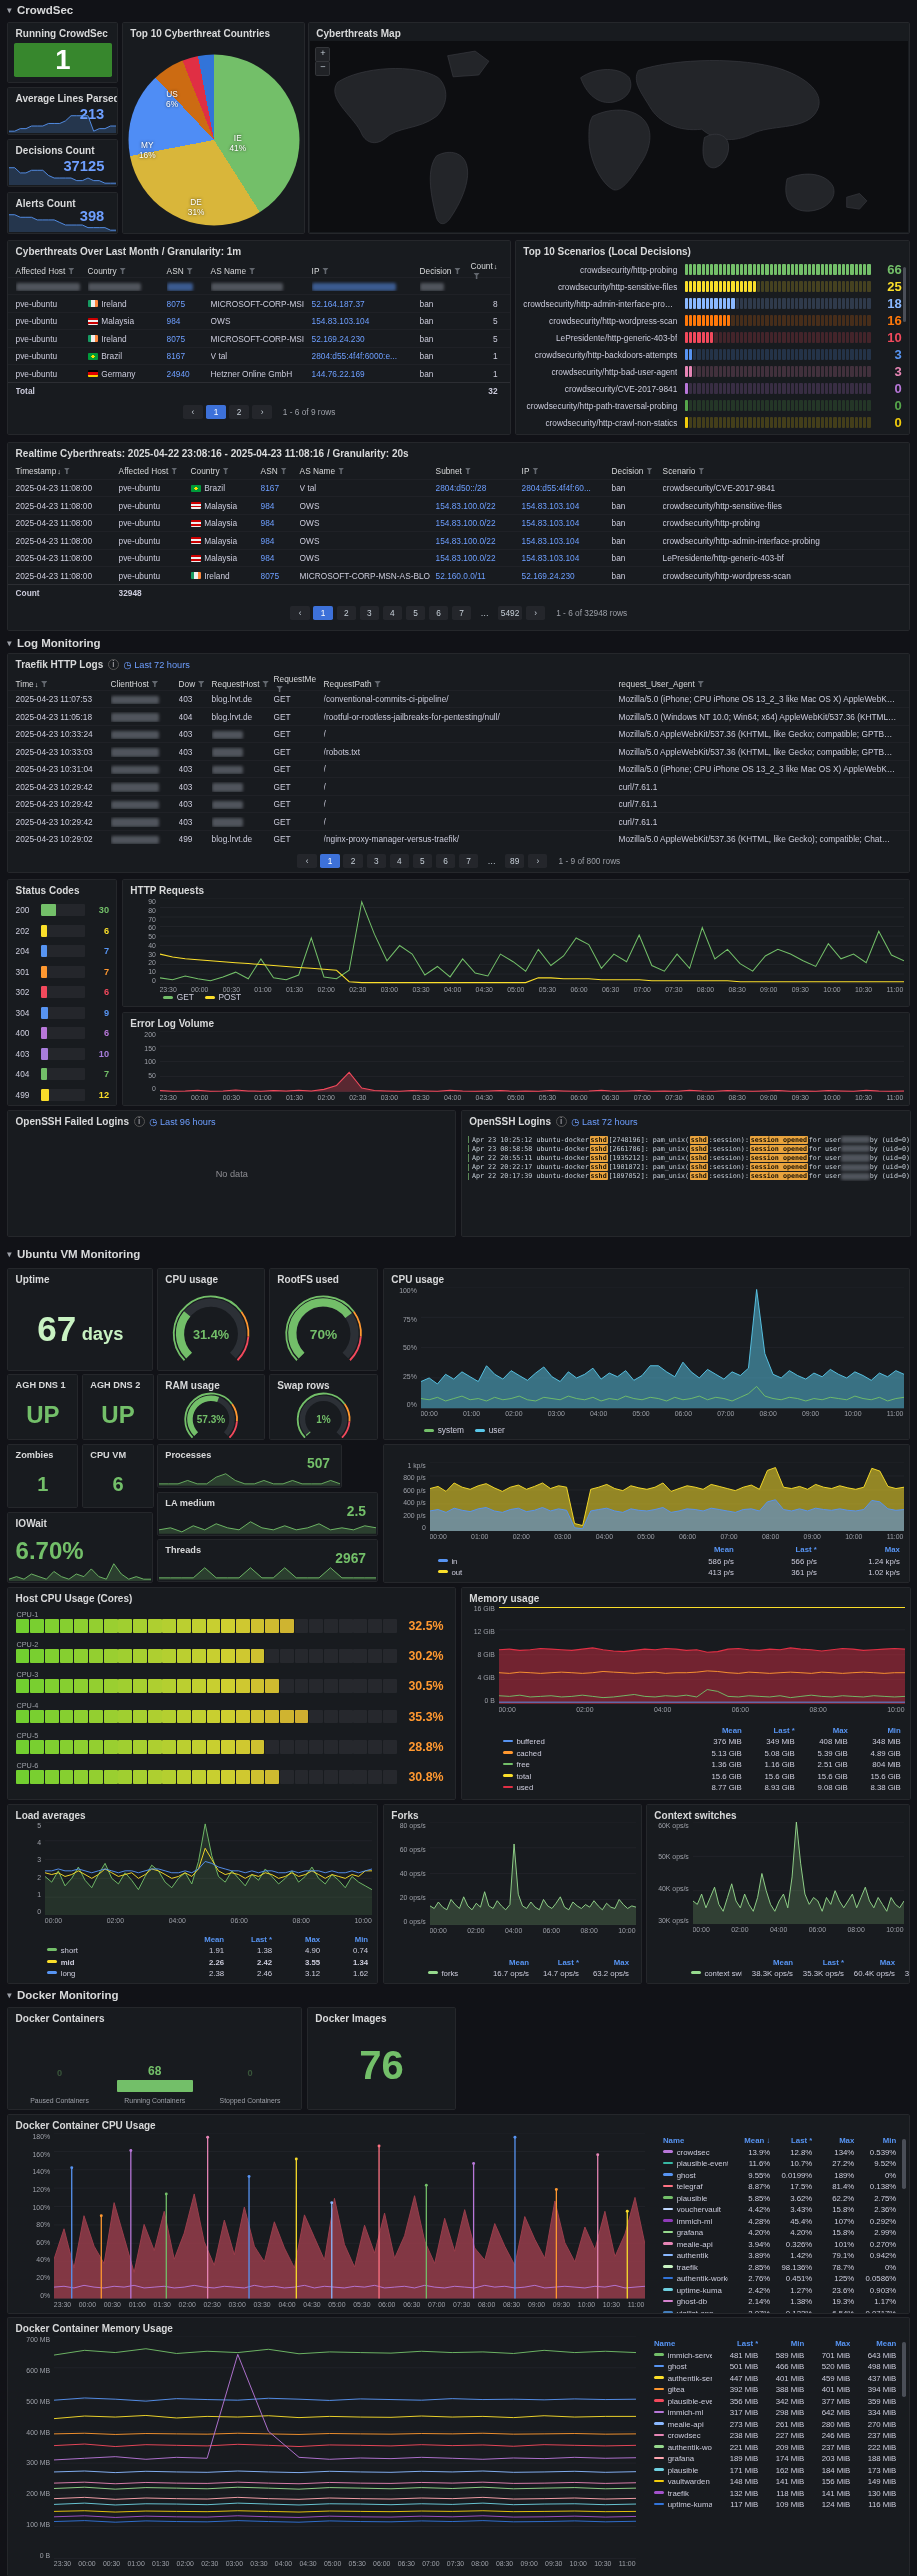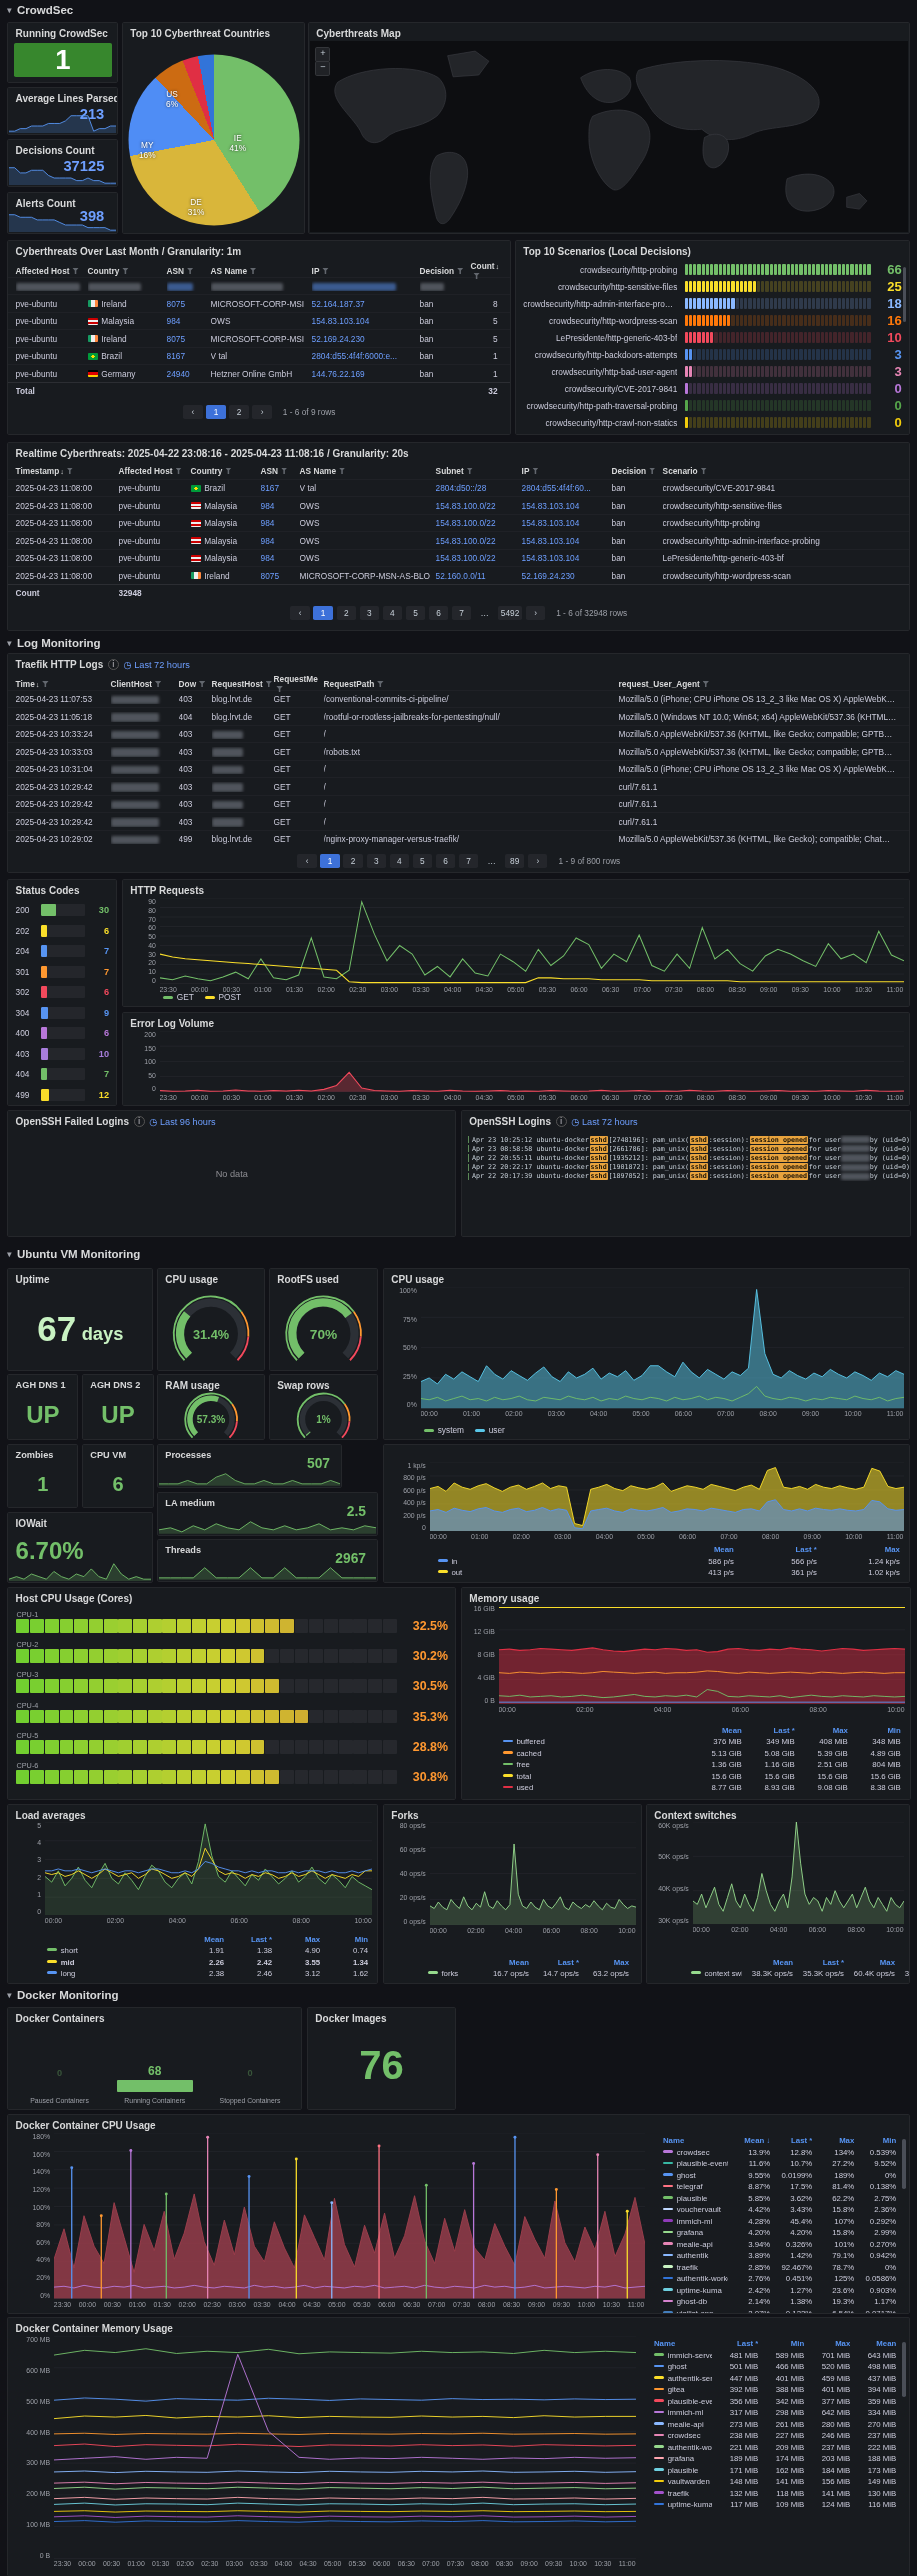--- a/index.html
+++ b/index.html
@@ -7,21 +7,21 @@
 .panel{position:absolute;background:#181b1f;border:0.9px solid #25272b;border-radius:1.8px;box-sizing:border-box;overflow:hidden}
 .ptitle{font-size:10px;font-weight:600;color:#d8d9da;padding:4.6px 7.3px;white-space:nowrap;overflow:hidden;display:flex;align-items:center;gap:4.6px}
 .sechdr{position:absolute;display:flex;align-items:center;gap:5.5px;font-size:11.5px;font-weight:700;color:#d8d9da;cursor:pointer}
 .chev{color:#9da0a8;font-size:8.3px}
 .bluetag{color:#6e9fff;font-weight:400;font-size:9.2px}
 .infoi{color:#8e8e93;font-size:8.3px;border:0.9px solid #555;border-radius:50%;width:9.2px;height:9.2px;line-height:9.2px;text-align:center;display:inline-block}
 .statval{color:#6e9fff;font-weight:700;text-align:center}
 .greenbig{color:#73bf69;font-weight:700;text-align:center}
 .spark{position:absolute;left:0.9px;right:0.9px;bottom:0.9px;height:20px}
 .tblhead,.trow{display:grid;align-items:center;padding:0 7.3px;font-size:8.3px}
-.tblhead{font-weight:700;color:#d8d9da;height:15.6px}
+.tblhead{font-weight:400;color:#d8d9da;height:15.6px}
 .trow{color:#ccccdc;border-top:0.9px solid #1f2126;height:16.5px;white-space:nowrap}
 .trow>div{overflow:hidden;text-overflow:ellipsis;padding-right:5.5px}
 .lnk{color:#6e9fff}
 .num{text-align:right}
 .funnel{display:inline-block;width:6.4px;height:6.4px;background:#767b82;clip-path:polygon(0 0,100% 0,62% 42%,62% 100%,38% 100%,38% 42%);margin-left:2.8px;opacity:.8;cursor:pointer}
 .sort{color:#d8d9da;font-size:7.3px;margin-left:0.9px}
 .redact{display:inline-block;height:8.3px;border-radius:1.8px;background:#50545c;filter:blur(1.4px);vertical-align:middle}
 .flag{display:inline-block;width:10px;height:7.3px;border-radius:0.9px;margin-right:3.7px;vertical-align:-0.9px;background:#555}
 .flag[data-cc="ie"]{background:linear-gradient(90deg,#169b62 33%,#eee 33% 66%,#ff883e 66%)}
 .flag[data-cc="my"]{background:repeating-linear-gradient(#cc0001 0 1.8px,#eee 1.8px 3.7px)}
@@ -50,21 +50,21 @@
 .scn-label{width:154px;text-align:right;font-size:8.3px;color:#ccccdc;white-space:nowrap;overflow:hidden;text-overflow:ellipsis}
 .scn-val{width:24px;text-align:right;font-size:13px;font-weight:700}
 .st-row{display:flex;align-items:center;gap:5.5px;height:20.5px;padding:0 7.3px}
 .st-label{width:20px;font-size:8.3px;color:#ccccdc}
 .st-bar{flex:1;height:12px;background:#24262b;border-radius:0.9px;position:relative;overflow:hidden}
 .st-bar i{position:absolute;left:0;top:0;bottom:0;border-radius:0.9px}
 .st-val{width:18.3px;text-align:right;font-size:9.2px;font-weight:700}
 .core-row{padding:1.8px 7.3px 0 7.3px;height:28.4px}
 .core-top{display:flex;align-items:center;gap:7.3px}
 .core-label{font-size:7.3px;color:#9da0a8;margin-left:0.9px}
-.core-val{width:44px;text-align:right;font-size:12.4px;font-weight:700;color:#ff9830}
+.core-val{width:44px;text-align:center;font-size:12.4px;font-weight:700;color:#ff9830}
 .logline{display:flex;align-items:center;font-family:"DejaVu Sans Mono",monospace;font-size:6.7px;color:#c7d0d9;height:9.2px;white-space:nowrap;overflow:hidden}
 .logline b{background:#e8a33d;color:#1a1205;font-weight:700;border-radius:0.9px;padding:0 0.9px;margin:0 0.9px}
 .loglvl{width:1.8px;height:7.3px;background:#5b8a57;margin:0 3.7px 0 5.5px}
 .gaugebox{position:absolute;left:0;right:0;top:14.7px;bottom:1.8px}
 .nodata{position:absolute;inset:0;display:flex;align-items:center;justify-content:center;color:#8e8e93;font-size:9.2px}
 .mapbtn{position:absolute;width:13px;height:13px;background:#202226;border:0.9px solid #34363a;color:#c7d0d9;font-size:9.2px;line-height:11px;text-align:center;border-radius:1.8px;cursor:pointer}
 .scrollbar{position:absolute;width:3.7px;border-radius:1.8px;background:#4a4e57}
 .dc-col{display:flex;flex-direction:column;align-items:center;justify-content:flex-end;flex:1}
 .dc-num{font-size:12px;font-weight:700;color:#73bf69}
 .dc-bar{width:86%;height:12px;border-radius:0.9px;margin-top:1.8px}
@@ -2128,21 +2128,21 @@
         <div class="lrow" style="grid-template-columns: minmax(55px, 1fr) repeat(4, 42px);">
           <div><span class="sw" style="background:#8ab8ff"></span>authentik</div>
           <div>3.89%</div>
           <div>1.42%</div>
           <div>79.1%</div>
           <div>0.942%</div>
         </div>
         <div class="lrow" style="grid-template-columns: minmax(55px, 1fr) repeat(4, 42px);">
           <div><span class="sw" style="background:#c8f2c2"></span>traefik</div>
           <div>2.85%</div>
-          <div>92.467%</div>
+          <div>98.136%</div>
           <div>78.7%</div>
           <div>0%</div>
         </div>
         <div class="lrow" style="grid-template-columns: minmax(55px, 1fr) repeat(4, 42px);">
           <div><span class="sw" style="background:#3274d9"></span>authentik-worker</div>
           <div>2.76%</div>
           <div>0.451%</div>
           <div>125%</div>
           <div>0.0586%</div>
         </div>

